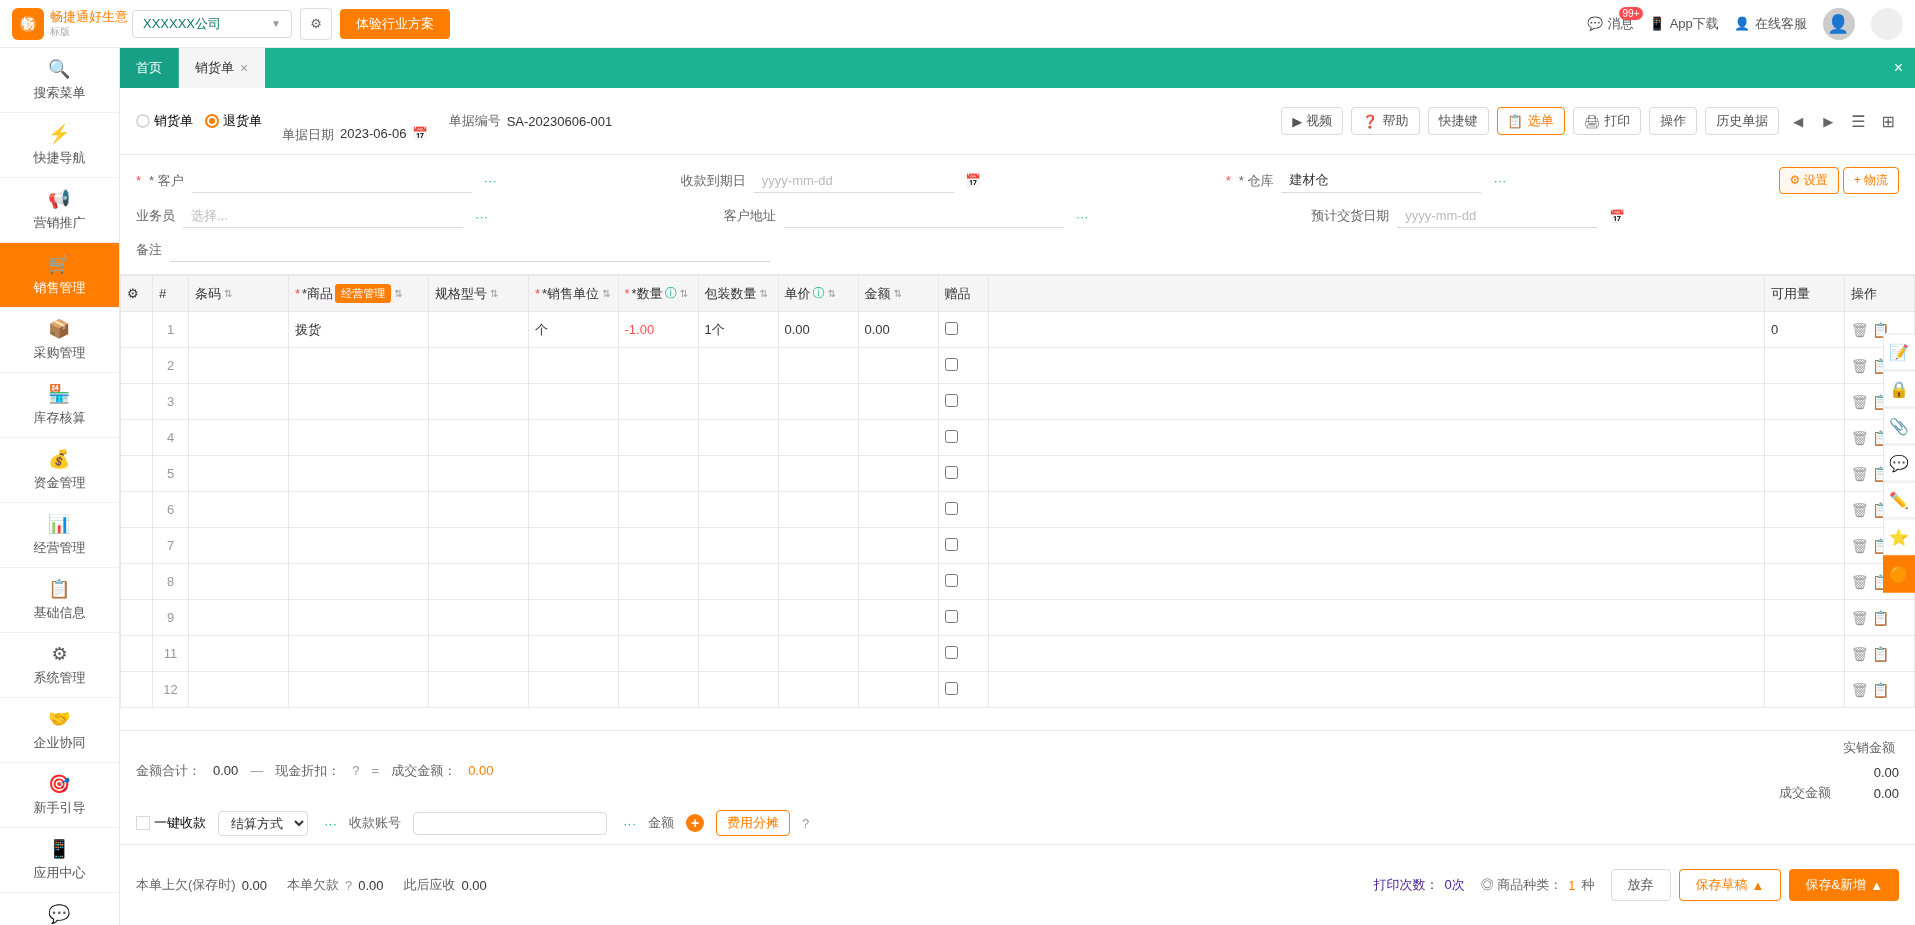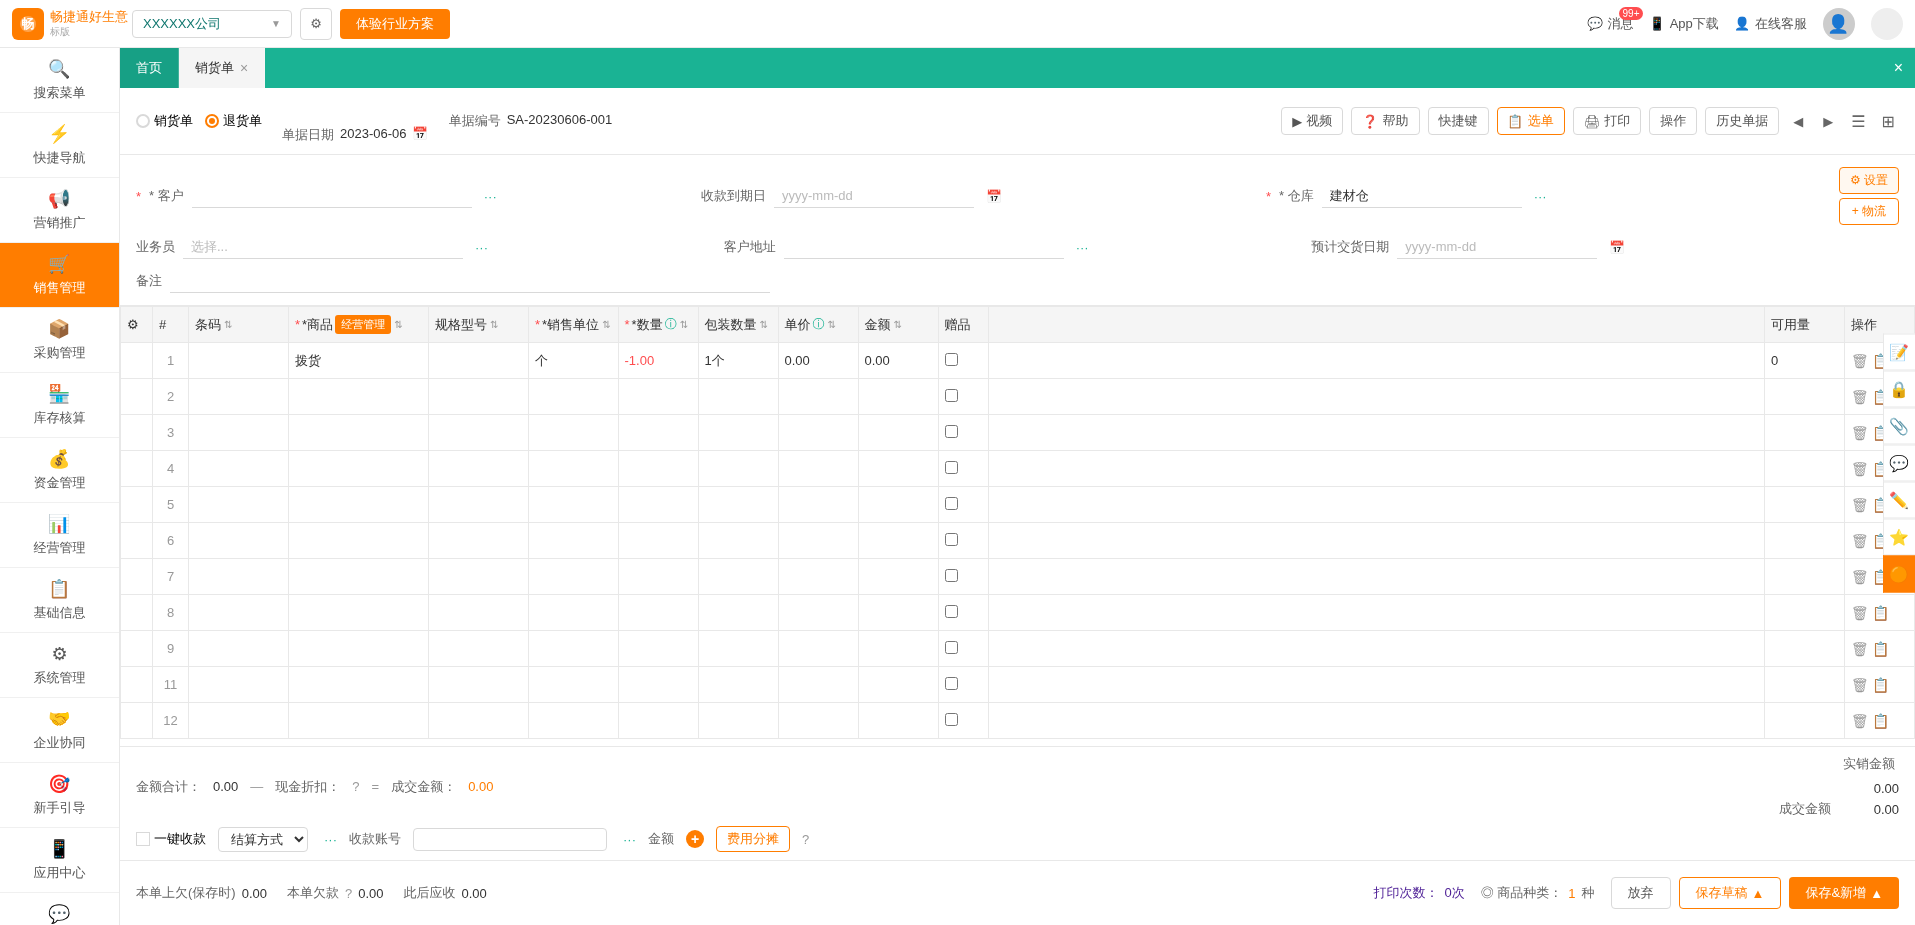--- a/index.html
+++ b/index.html
@@ -123,21 +123,21 @@
     .radio-item { display: flex; align-items: center; gap: 4px; cursor: pointer; }
     .radio-circle {
       width: 14px; height: 14px; border-radius: 50%;
       border: 2px solid #d9d9d9; display: flex; align-items: center; justify-content: center;
     }
     .radio-circle.checked { border-color: #ff7d00; }
     .radio-dot { width: 6px; height: 6px; border-radius: 50%; background: #ff7d00; }
     .date-field { display: flex; align-items: flex-start; gap: 6px; margin-top: 28px; }
     .date-label { color: #666; }
     .date-value { color: #333; font-weight: 500; }
-    .field-group { display: flex; align-items: flex-start; gap: 6px; }
+    .field-group { display: flex; align-items: center; gap: 6px; }
     .field-label { color: #666; }
     .field-value { color: #333; }
     .toolbar-right { margin-left: auto; display: flex; align-items: center; gap: 8px; }
     .toolbar-btn {
       display: flex; align-items: center; gap: 4px;
       padding: 4px 10px; border: 1px solid #d9d9d9;
       border-radius: 4px; cursor: pointer; color: #555;
       background: white; font-size: 12px;
     }
     .toolbar-btn.active { color: #ff7d00; border-color: #ff7d00; }
@@ -234,21 +234,21 @@
     }
     .expense-btn {
       border: 1px solid #ff7d00; color: #ff7d00;
       background: white; border-radius: 4px; padding: 3px 10px;
       cursor: pointer;
     }
     .question-icon { color: #999; cursor: pointer; }
 
     
     .bottom-bar {
-      background: white; padding: 16px 16px;
+      background: white; padding: 24px 16px;
       border-top: 1px solid #e8e8e8; flex-shrink: 0;
       display: flex; align-items: center; gap: 20px;
     }
     .status-item { display: flex; align-items: center; gap: 6px; color: #555; }
     .status-label { color: #666; }
     .status-value { color: #333; font-weight: 500; }
     .action-buttons { display: flex; gap: 8px; }
     .btn-abandon {
       border: 1px solid #d9d9d9; background: white; color: #555;
       border-radius: 4px; padding: 6px 16px; cursor: pointer;
@@ -481,21 +481,21 @@
             <span class="form-label">收款到期日</span>
             <input class="form-input" style="max-width: 200px;" placeholder="yyyy-mm-dd">
             <span class="calendar-icon">📅</span>
           </div>
           <div class="form-cell">
             <span class="required-star">*</span>
             <span class="form-label" style="margin-left:0;">* 仓库</span>
             <input class="form-input" value="建材仓" style="max-width: 200px;">
             <span class="form-dots">···</span>
           </div>
-          <div style="display:flex;flex-direction:column;gap:4px;flex-shrink:0;margin-left:8px;">
+          <div style="display:flex;flex-direction:row;gap:4px;flex-shrink:0;margin-left:8px;">
             <button class="action-btn-orange settings">⚙ 设置</button>
             <button class="action-btn-orange">+ 物流</button>
           </div>
         </div>
 
         <div class="form-row">
           <div class="form-cell">
             <span class="form-label">业务员</span>
             <input class="form-input" placeholder="选择..." style="max-width: 280px;">
             <span class="form-dots">···</span>

